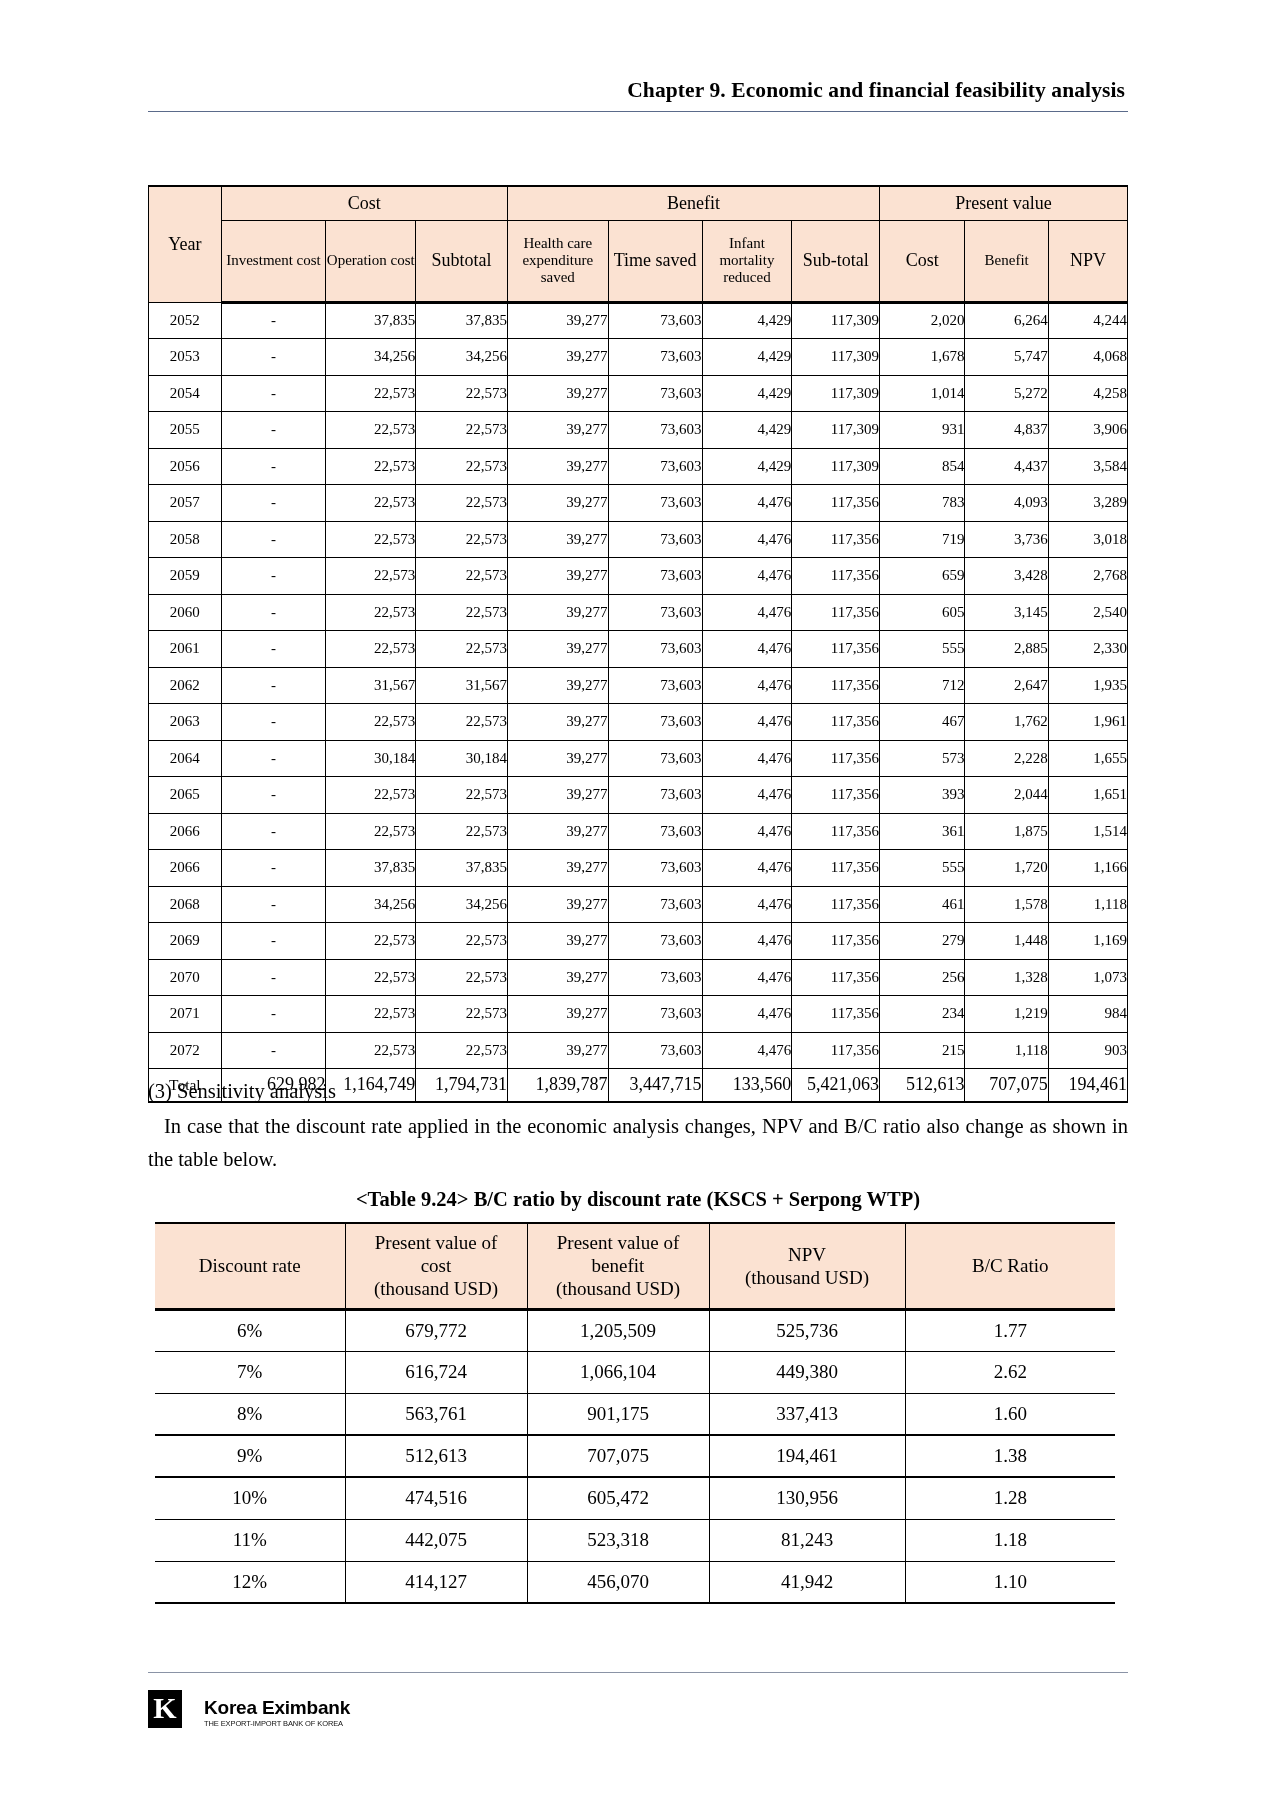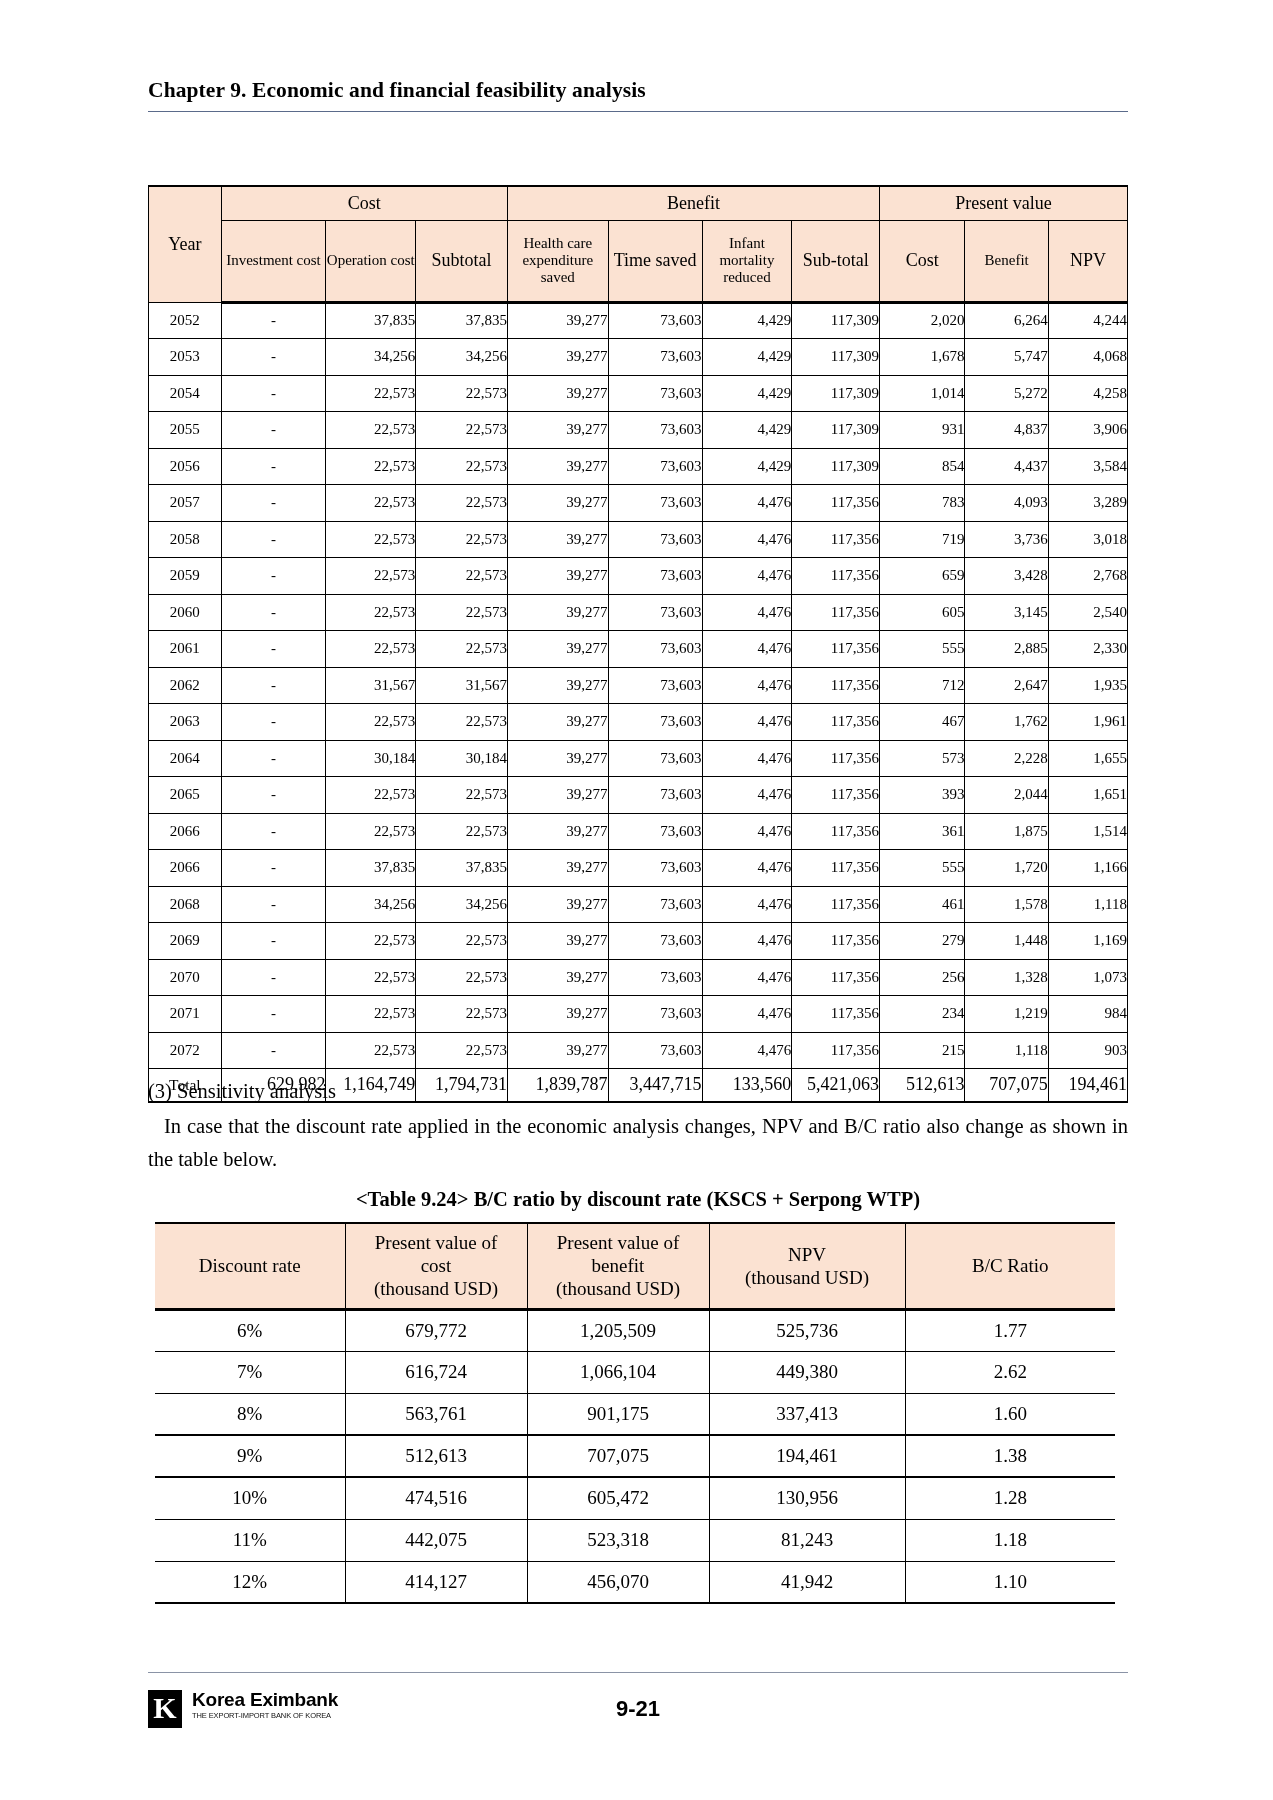--- a/index.html
+++ b/index.html
@@ -25,21 +25,21 @@
   }
 
   
   .running-header {
     position: absolute;
     left: 148px;
     top: 78px;
     width: 980px;
   }
   .running-header .rh-title {
-    text-align: left;
+    text-align: right;
     font-size: 21.5px;
     font-weight: bold;
     letter-spacing: 0.1px;
     padding-right: 3px;
     padding-bottom: 8px;
     font-family: "Liberation Serif", "DejaVu Serif", serif;
   }
   .running-header .rh-rule {
     border-bottom: 1.6px solid #5a6a8a;
     width: 100%;
@@ -193,22 +193,22 @@
     left: 148px;
     top: 1690px;
     width: 980px;
     height: 60px;
   }
   .brand {
     position: absolute;
     left: 0;
     top: 0;
     display: flex;
-    align-items: flex-start;
-    gap: 10px;
+    align-items: flex-end;
+    gap: 22px;
   }
   .brand .k-mark {
     width: 34px;
     height: 38px;
     background: #000;
     position: relative;
     display: inline-block;
   }
   .brand .k-mark::after {
     content: "K";
@@ -663,16 +663,15 @@
 
   <div class="footer-rule"></div>
   <div class="footer">
     <div class="brand">
       <span class="k-mark"></span>
       <span class="k-text">
         <div class="k-name">Korea Eximbank</div>
         <div class="k-sub">THE EXPORT-IMPORT BANK OF KOREA</div>
       </span>
     </div>
-    <div class="page-num">9-21</div>
   </div>
 
 </div>
 
 </body></html>

